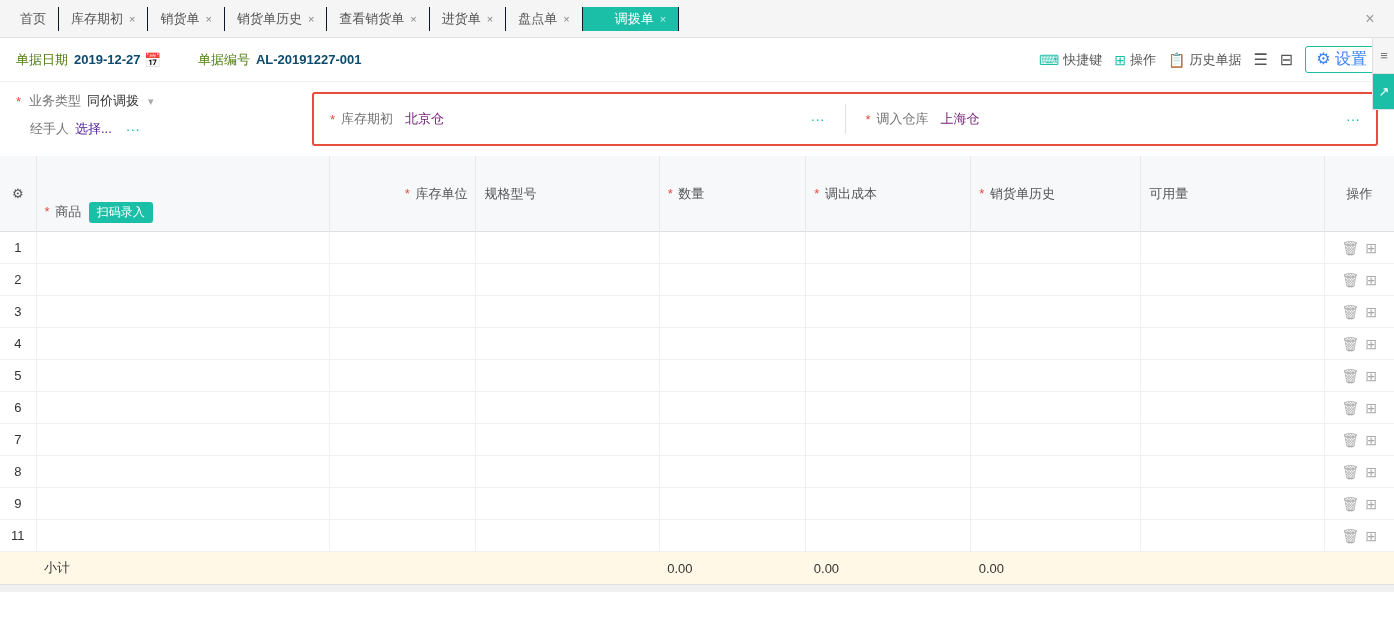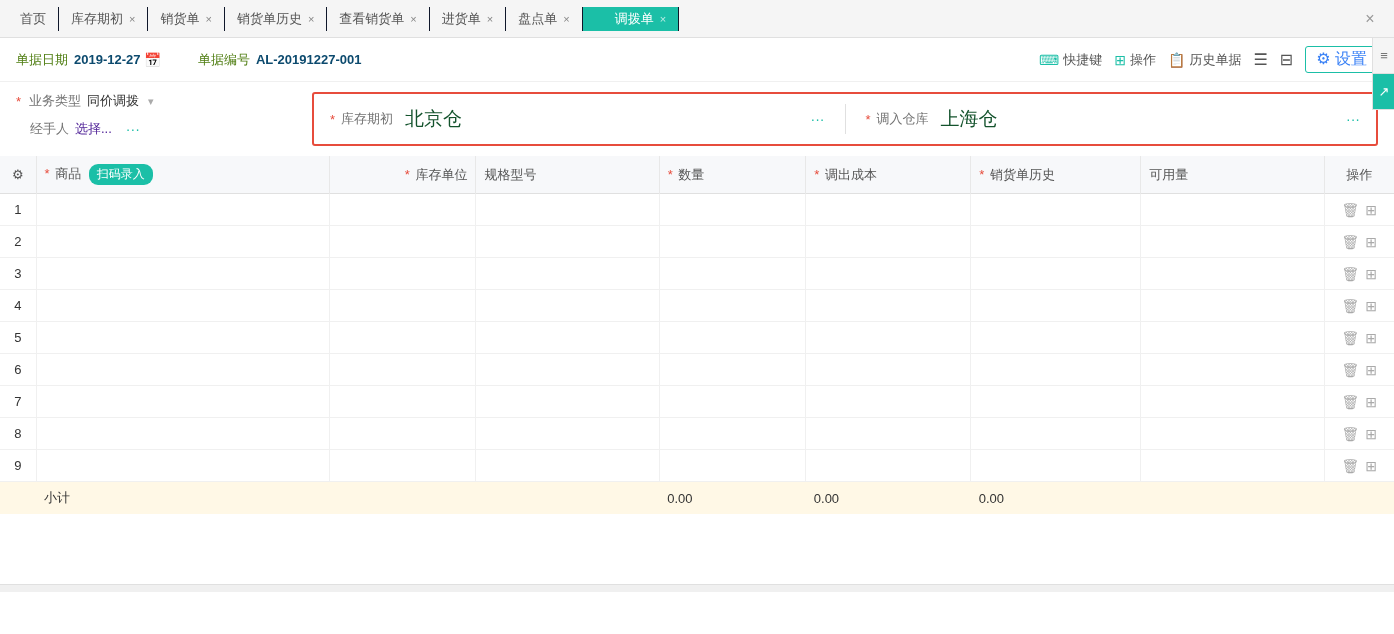--- a/index.html
+++ b/index.html
@@ -58,21 +58,21 @@
     }
     .form-right-highlight {
       flex: 1; border: 2px solid #e74c3c; border-radius: 3px;
       padding: 10px 16px; display: flex; align-items: center; gap: 0;
     }
     .form-field {
       display: flex; align-items: center; gap: 6px;
     }
     .field-required { color: #e74c3c; margin-right: 2px; }
     .field-label { color: #737373; white-space: nowrap; }
-    .field-value { color: #14532d; font-size: 19px; min-width: 80px; }
+    .field-value { color: #701a75; font-size: 13px; min-width: 80px; }
     .field-select {
       display: flex; align-items: center; gap: 9px; cursor: pointer;
       border: none; background: transparent; color: #333; font-size: 13px;
     }
     .field-dropdown-icon { color: #aaa; font-size: 11px; }
     .field-more { color: #1bbfa7; cursor: pointer; font-size: 14px; margin-left: 8px; }
     .warehouse-group {
       display: flex; align-items: center; flex: 1; gap: 4px;
     }
     .warehouse-sep { width: 1px; background: #e0e0e0; height: 30px; margin: 0 20px; }
@@ -100,22 +100,22 @@
       background: #fff8e6; border-top: 1px solid #e0e0e0;
     }
     .data-table tfoot td {
       padding: 7px 8px; font-weight: 500; color: #333;
     }
     .row-num { color: #999; text-align: center; width: 30px; }
     .col-actions { text-align: center; width: 70px; }
     .action-icons { display: flex; align-items: center; justify-content: center; gap: 6px; }
     .action-icon { cursor: pointer; color: #aaa; font-size: 14px; }
     .scan-btn {
-      background: #1bbfa7; color: #fff; border: none; border-radius: 9px;
-      padding: 2px 8px; font-size: 12px; cursor: pointer; margin-left: 4px;
+      background: #1bbfa7; color: #fff; border: none; border-radius: 3px;
+      padding: 2px 8px; font-size: 12px; cursor: pointer; margin-left: 4px; margin-top: 38px;
     }
     .required-star { color: #e74c3c; margin-right: 2px; }
     .content-area { display: flex; flex-direction: column; height: calc(634px - 38px); overflow: hidden; }
 
     
     .side-panel {
       position: fixed; right: 0; top: 38px; display: flex; flex-direction: column;
       gap: 0; background: #f5f5f5; border-left: 1px solid #e0e0e0;
       width: 22px;
     }
@@ -404,20 +404,36 @@
     <td></td>
     <td class="col-actions">
       <div class="action-icons">
         <span class="action-icon" title="删除">🗑</span>
         <span class="action-icon copy" title="复制">⊞</span>
       </div>
     </td>
   </tr>
           <tr>
     <td class="row-num">9</td>
+    <td></td>
+    <td></td>
+    <td></td>
+    <td></td>
+    <td></td>
+    <td></td>
+    <td></td>
+    <td class="col-actions">
+      <div class="action-icons">
+        <span class="action-icon" title="删除">🗑</span>
+        <span class="action-icon copy" title="复制">⊞</span>
+      </div>
+    </td>
+  </tr>
+          <tr>
+    <td class="row-num">11</td>
     <td></td>
     <td></td>
     <td></td>
     <td></td>
     <td></td>
     <td></td>
     <td></td>
     <td class="col-actions">
       <div class="action-icons">
         <span class="action-icon" title="删除">🗑</span>

